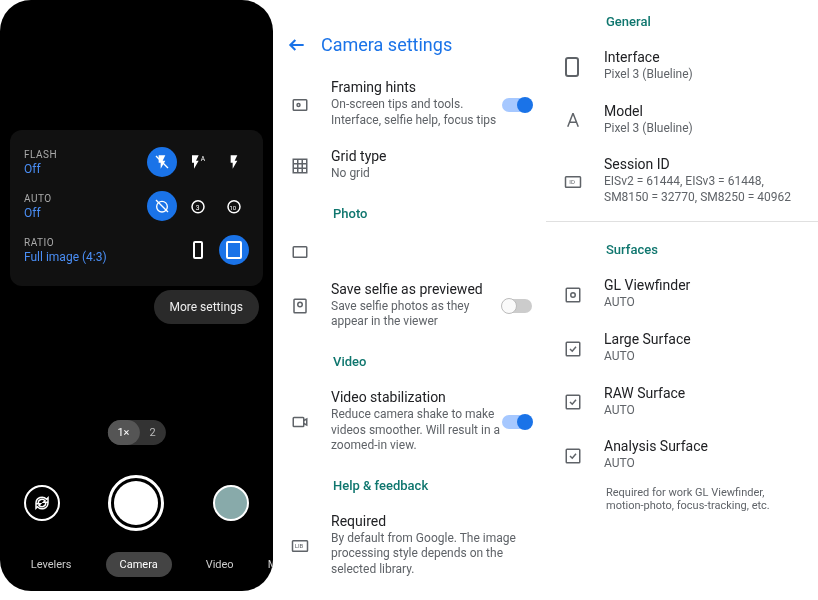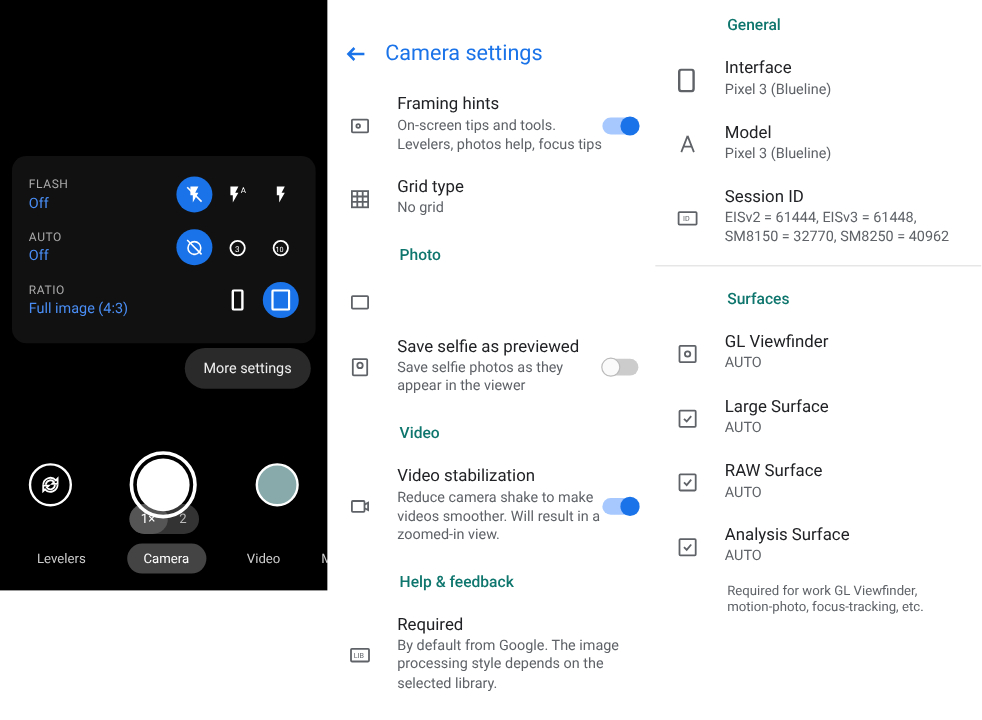--- a/index.html
+++ b/index.html
@@ -1,19 +1,19 @@
 <!DOCTYPE html>
 <html><head>
 <meta charset="utf-8">
 <style>
 * { margin: 0; padding: 0; box-sizing: border-box; font-family: -apple-system, BlinkMacSystemFont, "Segoe UI", Roboto, sans-serif; }
 body { width: 818px; height: 600px; display: flex; background: #fff; overflow: hidden; }
 
 
-.camera-panel { width: 273px; height: 492px; background: #000; position: relative; color: #fff; }
+.camera-panel { width: 273px; height: 591px; background: #000; position: relative; color: #fff; border-radius: 31px; }
 .quick-settings { position: absolute; top: 130px; left: 10px; right: 10px; background: #111; border-radius: 12px; padding: 10px 14px 14px; }
 .qs-row { display: flex; align-items: center; justify-content: space-between; height: 44px; }
 .qs-label-col { display: flex; flex-direction: column; }
 .qs-label { font-size: 10px; color: #aaa; letter-spacing: 0.5px; }
 .qs-value { font-size: 12px; color: #4a8ef5; margin-top: 2px; }
 .qs-icons { display: flex; gap: 6px; align-items: center; }
 .qs-icon { width: 30px; height: 30px; border-radius: 50%; display: flex; align-items: center; justify-content: center; }
 .qs-icon.selected { background: #1a73e8; }
 .more-settings { position: absolute; top: 290px; right: 14px; background: #2a2a2a; color: #eee; font-size: 12px; padding: 10px 16px; border-radius: 20px; }
 .zoom-pill { position: absolute; top: 420px; left: 50%; transform: translateX(-50%); background: #333; border-radius: 16px; display: flex; align-items: center; }
@@ -173,21 +173,21 @@
 
     <div class="setting-row">
       <div class="row-icon">
           <svg width="18" height="18" viewBox="0 0 24 24" fill="none" stroke="#5f6368" stroke-width="2">
             <rect x="3" y="5" width="18" height="14" rx="1"></rect>
             <circle cx="10" cy="12" r="2"></circle>
           </svg>
         </div>
       <div class="row-text">
         <div class="row-title">Framing hints</div>
-        <div class="row-sub">On-screen tips and tools. Levelers, photos help, focus tips</div>
+        <div class="row-sub">On-screen tips and tools. Interface, selfie help, focus tips</div>
       </div>
       <div class="row-toggle">
           <div class="toggle on">
             <div class="knob"></div>
           </div>
         </div>
     </div>
 
     <div class="setting-row">
       <div class="row-icon">

